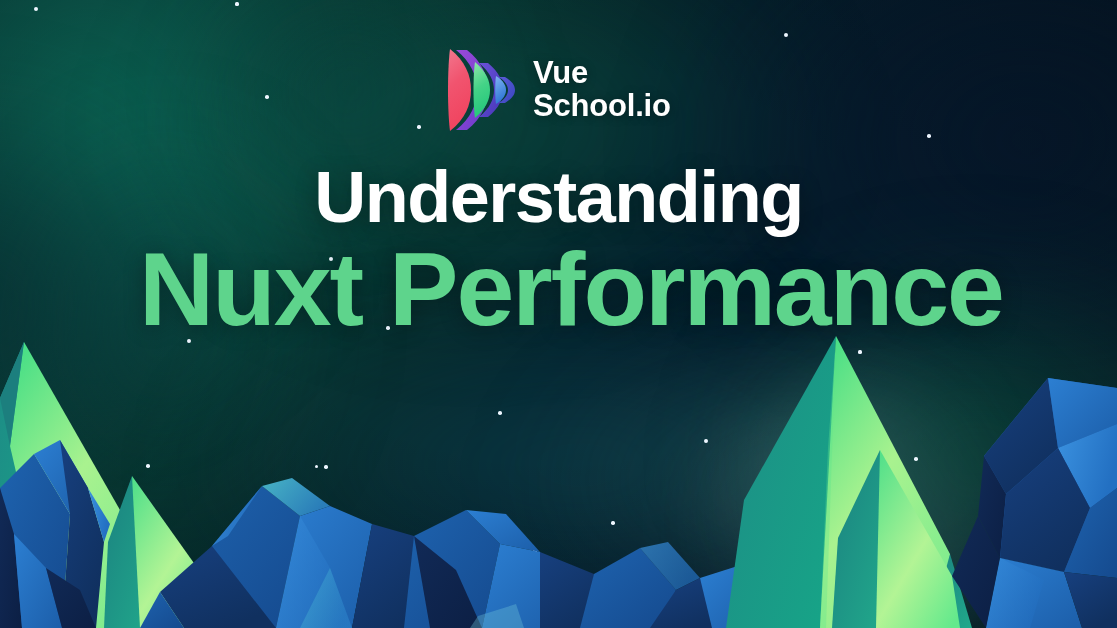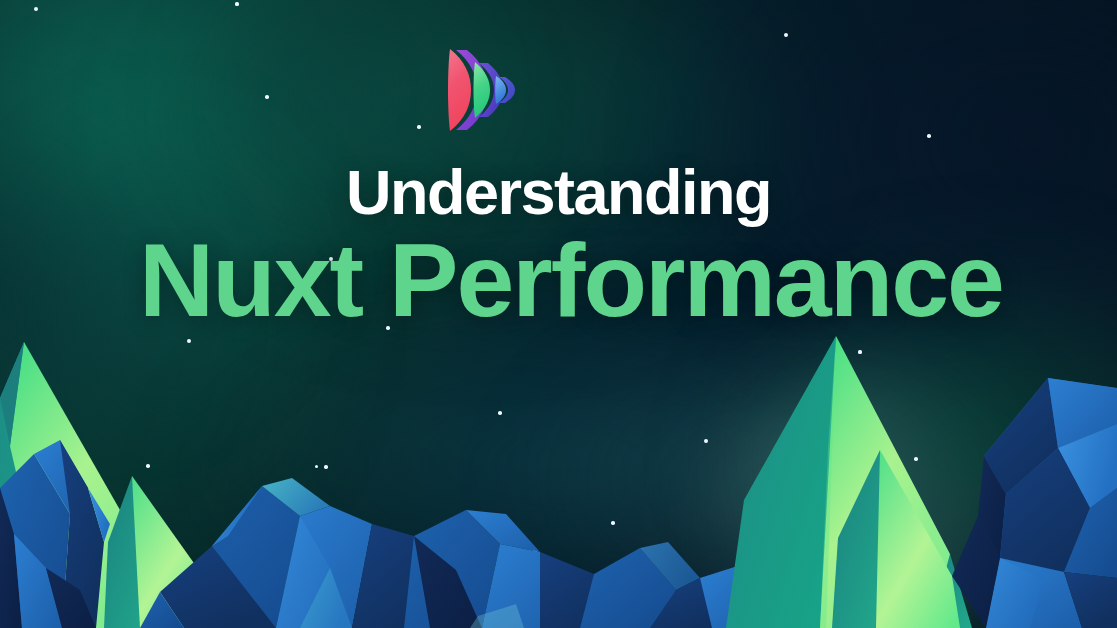--- a/index.html
+++ b/index.html
@@ -63,21 +63,21 @@
     letter-spacing:-.2px;font-family:"Liberation Sans",sans-serif;
     text-shadow:0 1px 10px rgba(0,0,0,.35);
   }
   .logo-word div{white-space:nowrap;}
 
   
   .headline{position:absolute;left:0;right:0;top:162px;text-align:center;}
   .hl-line{
     font-family:"Liberation Sans",sans-serif;
     font-weight:700;
-    font-size:63px;
+    font-size:72px;
     line-height:.98;
     letter-spacing:-1.5px;
     white-space:nowrap;
     text-shadow:0 3px 22px rgba(0,0,0,.32);
   }
   .hl-1{color:#ffffff;}
   .hl-2{color:#5ED48C;font-size:104px;letter-spacing:-2px;margin-top:6px;margin-left:25px;}
 
   
   .mountains{position:absolute;left:0;bottom:0;width:1117px;height:300px;}
@@ -158,20 +158,24 @@
 
       <path d="M9 2 C24 14 30 28 30 42 C30 56 24 70 9 82 L20 82 C35 70 41 56 41 42 C41 28 35 14 20 2 Z" fill="url(#gBigSide)"></path>
       <path d="M3 1 C18 13 24 27 24 42 C24 57 18 71 3 83 C2 76 1 60 1 42 C1 24 2 8 3 1 Z" fill="url(#gBigFace)"></path>
 
       <path d="M32 15 C43 24 47 33 47 42 C47 51 43 60 32 69 L41 69 C52 60 56 51 56 42 C56 33 52 24 41 15 Z" fill="url(#gMidSide)"></path>
       <path d="M28 14 C39 23 43 33 43 42 C43 51 39 61 28 70 C27 64 26.5 52 26.5 42 C26.5 32 27 20 28 14 Z" fill="url(#gMidFace)"></path>
 
       <path d="M52 29 C59 34 61 38 61 42 C61 46 59 50 52 55 L58 55 C66 50 68 46 68 42 C68 38 66 34 58 29 Z" fill="url(#gSmlSide)"></path>
       <path d="M49 28 C57 33 59 38 59 42 C59 46 57 51 49 56 C48.4 52 48.2 46 48.2 42 C48.2 38 48.4 32 49 28 Z" fill="url(#gSmlFace)"></path>
     </svg>
+    <div class="logo-word">
+      <div>Vue</div>
+      <div>School.io</div>
+    </div>
   </div>
 
   <div class="headline">
     <div class="hl-line hl-1" style="color: rgb(255, 255, 255);">Understanding</div>
     <div class="hl-line hl-2" style="color: rgb(94, 212, 140);">Nuxt Performance</div>
   </div>
 
   <svg class="mountains" viewBox="0 0 1117 300" preserveAspectRatio="none">
     <defs>
       <linearGradient id="gGreenA" x1="0.15" y1="0" x2="0.8" y2="1">

